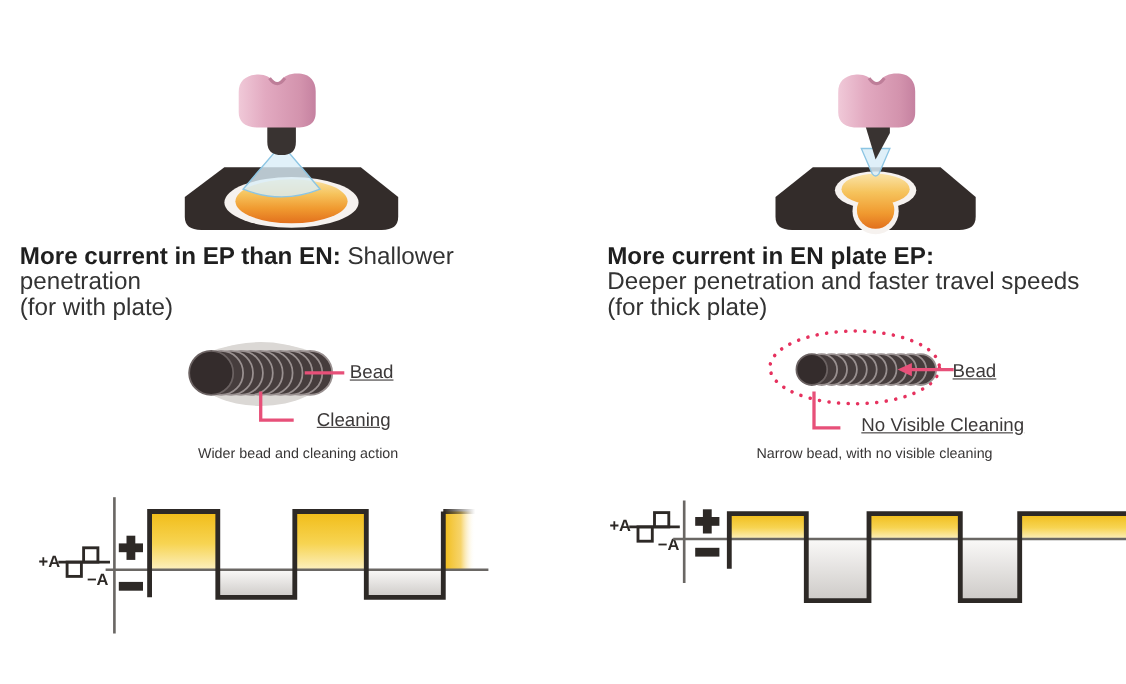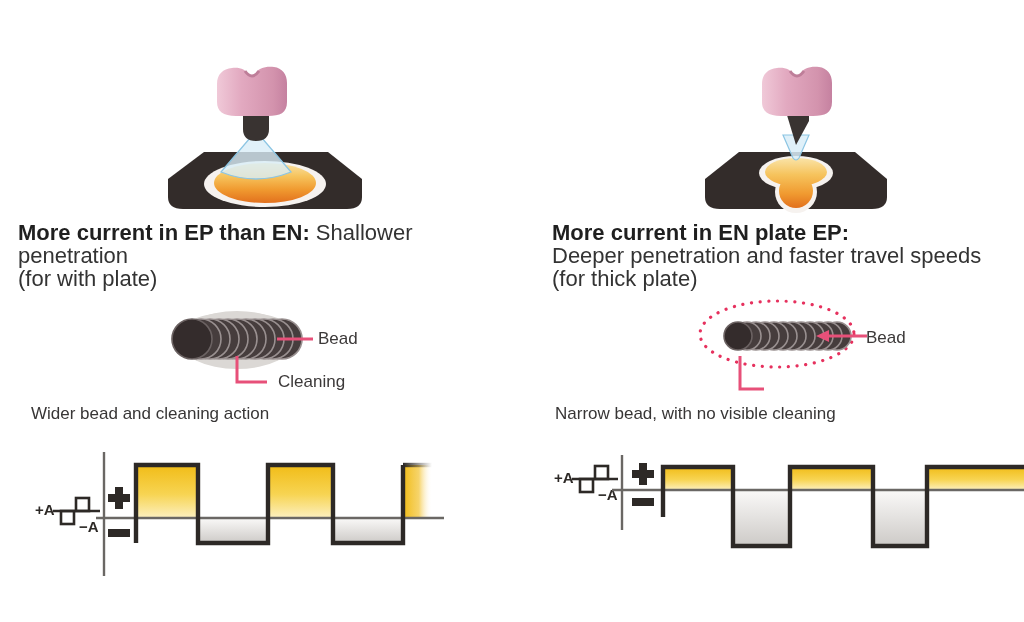--- a/index.html
+++ b/index.html
@@ -3,22 +3,22 @@
 <meta charset="utf-8">
 <style>
   html,body{margin:0;padding:0;background:#ffffff;}
   #stage{
     position:relative;width:1024px;height:622px;background:#ffffff;overflow:hidden;
     font-family:"Liberation Sans", sans-serif;color:#3a3a3a;
   }
   .abs{position:absolute;}
   .headline{font-size:22px;line-height:23px;text-align:left;color:#333333;}
   .headline b{color:#1f1f1f;}
-  .caption{font-size:17px;text-align:left;color:#383636;}
-  .figlabel{font-size:17px;color:#3c3939;white-space:nowrap;}
+  .caption{font-size:13px;text-align:center;color:#383636;}
+  .figlabel{font-size:17px;color:#3c3939;white-space:nowrap;text-decoration:underline;}
   svg{display:block;overflow:visible;}
   svg text.wtxt{font-family:"Liberation Sans",sans-serif;font-weight:bold;font-size:15px;fill:#2d2926;}
   .iconline{stroke:#2d2926;stroke-width:2.6;fill:none;}
   .iconrect{stroke:#2d2926;stroke-width:2.6;fill:none;}
   .axisline{stroke:#6a6764;stroke-width:2.4;}
   .waveoutline{stroke:#2d2926;stroke-width:4.4;fill:none;stroke-linejoin:miter;}
   .polarity{fill:#2d2926;}
   .pinkline{stroke:#e75079;stroke-width:3;fill:none;}
   .beadring{fill:#463d3d;stroke:#999090;stroke-width:1.6;}
   .beadring.end{fill:#342c2c;stroke:#6b6262;}
@@ -71,21 +71,21 @@
       <circle class="beadring" cx="68" cy="39" r="20"></circle>
         <circle class="beadring" cx="59" cy="39" r="20"></circle>
       <circle class="beadring" cx="50" cy="39" r="20"></circle>
         <circle class="beadring" cx="41" cy="39" r="20"></circle>
       <circle class="beadring end" cx="32" cy="39" r="20"></circle>
     </g>
     <line class="pinkline" x1="117" y1="39" x2="153" y2="39"></line>
     <path class="pinkline" d="M77,56 V82 H107"></path>
   </svg>
   <div class="abs figlabel" style="left:318px;top:329px">Bead</div>
-  <div class="abs figlabel" style="left:278px;top:372px">Cleaning</div>
+  <div class="abs figlabel" style="left:288px;top:372px">Cleaning</div>
 
   <div class="abs caption" style="left:31px;top:404px;width:480px">Wider bead and cleaning action</div>
 
   <svg class="abs" style="left:20px;top:445px" width="450" height="135" viewBox="0 0 450 135">
     <defs>
       <linearGradient id="yGradL" gradientUnits="userSpaceOnUse" x1="0" y1="20" x2="0" y2="73">
         <stop offset="0" stop-color="#f1bc17"></stop>
           <stop offset="0.55" stop-color="#f7d452"></stop>
         <stop offset="1" stop-color="#fcf0c0"></stop>
       </linearGradient>
@@ -177,20 +177,21 @@
       <circle class="beadring" cx="125" cy="41" r="14"></circle>
         <circle class="beadring" cx="116" cy="41" r="14"></circle>
       <circle class="beadring" cx="107" cy="41" r="14"></circle>
         <circle class="beadring end" cx="98" cy="41" r="14"></circle>
     </g>
     <line class="pinkline" x1="186" y1="41" x2="227" y2="41"></line>
     <polygon points="176,41 189,35 189,47" fill="#e75079"></polygon>
     <path class="pinkline" d="M100,61 V94 H124"></path>
   </svg>
   <div class="abs figlabel" style="left:866px;top:328px">Bead</div>
+  <div class="abs figlabel" style="left:783px;top:377px">No Visible Cleaning</div>
 
   <div class="abs caption" style="left:555px;top:404px;width:480px">Narrow bead, with no visible cleaning</div>
 
   <svg class="abs" style="left:550px;top:445px" width="474" height="135" viewBox="0 0 474 135">
     <defs>
       <linearGradient id="yGradR" gradientUnits="userSpaceOnUse" x1="0" y1="22" x2="0" y2="45">
         <stop offset="0" stop-color="#f1bc17"></stop>
           <stop offset="0.55" stop-color="#f7d452"></stop>
         <stop offset="1" stop-color="#fcf0c0"></stop>
       </linearGradient>

